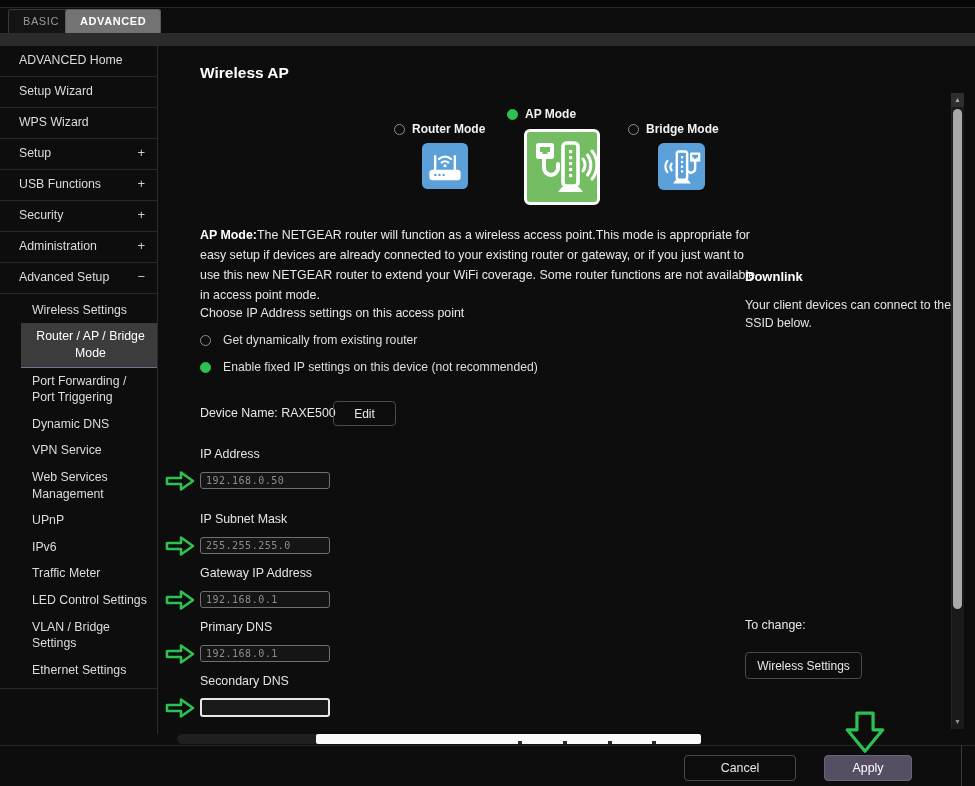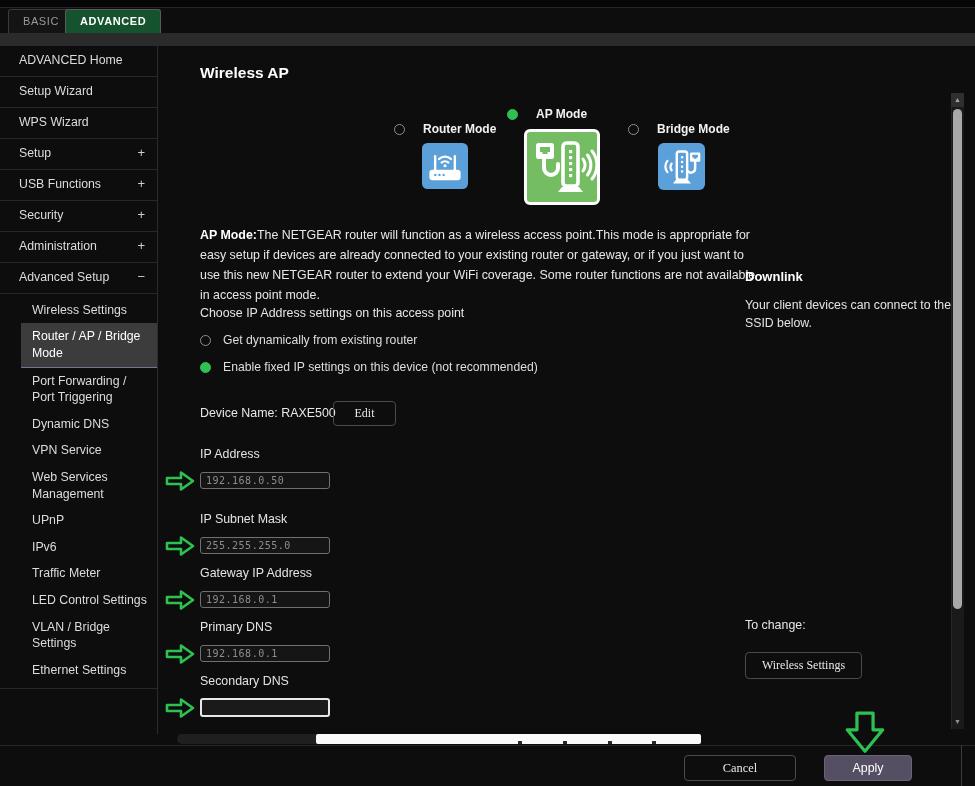--- a/index.html
+++ b/index.html
@@ -4,51 +4,51 @@
 <style>
   * { margin:0; padding:0; box-sizing:border-box; }
   html,body { background:#000; }
   body { font-family:"Liberation Sans", sans-serif; }
   .screen { position:relative; width:975px; height:786px; background:#0d0d0d; overflow:hidden; }
 
   
   .topstrip { position:absolute; left:0; top:0; width:975px; height:8px; background:#060606; border-bottom:1px solid #262626; }
   .tab { position:absolute; top:9px; height:32px; line-height:23px; padding:0 14px; font-size:11px; letter-spacing:.6px; border-radius:3px 3px 0 0; cursor:default; }
   .tab-basic { left:8px; color:#9a9a9a; background:#141414; border:1px solid #3a3a3a; border-bottom:none; }
-  .tab-advanced { left:65px; color:#ffffff; background:#14532d; border:1px solid #5a5a5a; border-bottom:none; font-weight:bold; }
+  .tab-advanced { left:65px; color:#ffffff; background:#737373; border:1px solid #5a5a5a; border-bottom:none; font-weight:bold; }
   .tabbar { position:absolute; left:0; top:33px; width:975px; height:13px; background:#2b2b2b; }
 
   
   .sidebar { position:absolute; left:0; top:46px; width:157px; color:#dcdcdc; font-size:12.3px; }
   .vline { position:absolute; left:157px; top:46px; width:1px; height:688px; background:#2c2c2c; }
   .nav-item { position:relative; padding:7px 12px 7px 19px; border-bottom:1px solid #272727; line-height:1.3; }
   .nav-item .exp { position:absolute; right:12px; top:6px; font-size:13px; color:#cfcfcf; }
   .nav-sub { padding:5px 8px 5px 32px; line-height:1.35; }
   .nav-sub.first { padding-top:8px; }
-  .nav-sub.selected { background:#3c3c3c; margin-left:21px; padding-left:11px; border-bottom:1px solid #7e6f91; color:#ffffff; }
+  .nav-sub.selected { background:#3c3c3c; margin-left:21px; padding-left:11px; border-bottom:1px solid #7e6f91; color:#ffffff;text-align:center; }
   .sidebar-end { border-bottom:1px solid #272727; height:6px; }
 
   
   .title { position:absolute; left:200px; top:64px; font-size:15.5px; font-weight:bold; color:#ffffff; }
 
   .mode { position:absolute; }
-  .mode-head { display:flex; align-items:center; gap:18px; }
+  .mode-head { display:flex; align-items:center; gap:7px; }
   .mode-label { font-size:12px; font-weight:bold; color:#f2f2f2; white-space:nowrap; }
   .radio { width:11px; height:11px; border:1.5px solid #8f8f8f; border-radius:50%; background:transparent; flex:0 0 auto; }
   .radio.on { background:#2ec151; border-color:#2ec151; }
   .mode-icon { display:block; }
   .ap-frame { border:3px solid #ffffff; border-radius:6px; background:#74bd62; }
 
   .description { position:absolute; left:200px; top:225px; width:566px; font-size:12.4px; line-height:1.62; color:#e8e8e8; }
   .description b { color:#ffffff; }
   .choose { position:absolute; left:200px; top:306px; font-size:12.4px; color:#e6e6e6; }
   .opt-row { position:absolute; left:200px; display:flex; align-items:center; gap:12px; font-size:12.2px; color:#dedede; }
 
   .device-row { position:absolute; left:200px; top:406px; font-size:12.4px; color:#e8e8e8; }
-  .btn { background:transparent; border:1px solid #4a4a4a; border-radius:4px; color:#e8e8e8; font-size:12px; font-family:Liberation Serif, serif; cursor:default; }
+  .btn { background:transparent; border:1px solid #4a4a4a; border-radius:4px; color:#e8e8e8; font-size:12px; font-family:Liberation Sans, sans-serif; cursor:default; }
   .btn-edit { position:absolute; left:333px; top:401px; width:63px; height:25px; }
 
   .fld-label { position:absolute; left:200px; font-size:12.4px; color:#e3e3e3; }
   .fld-input { position:absolute; left:200px; width:130px; height:17px; background:#151515; border:1px solid #707070; border-radius:3px; color:#8d8d8d; font-family:"DejaVu Sans Mono", monospace; font-size:10px; letter-spacing:.5px; padding:0 5px; }
   .fld-input.focused { border:2px solid #e8e8e8; height:19px; background:#1a1a1a; }
   .arrow-right { position:absolute; left:165px; width:30px; height:24px; }
 
   .rp-title { position:absolute; left:745px; top:269px; font-size:13px; font-weight:bold; color:#ffffff; }
   .rp-text { position:absolute; left:745px; top:297px; width:210px; font-size:12.3px; line-height:1.45; color:#e3e3e3; }
   .rp-change { position:absolute; left:745px; top:618px; font-size:12.4px; color:#e6e6e6; }

